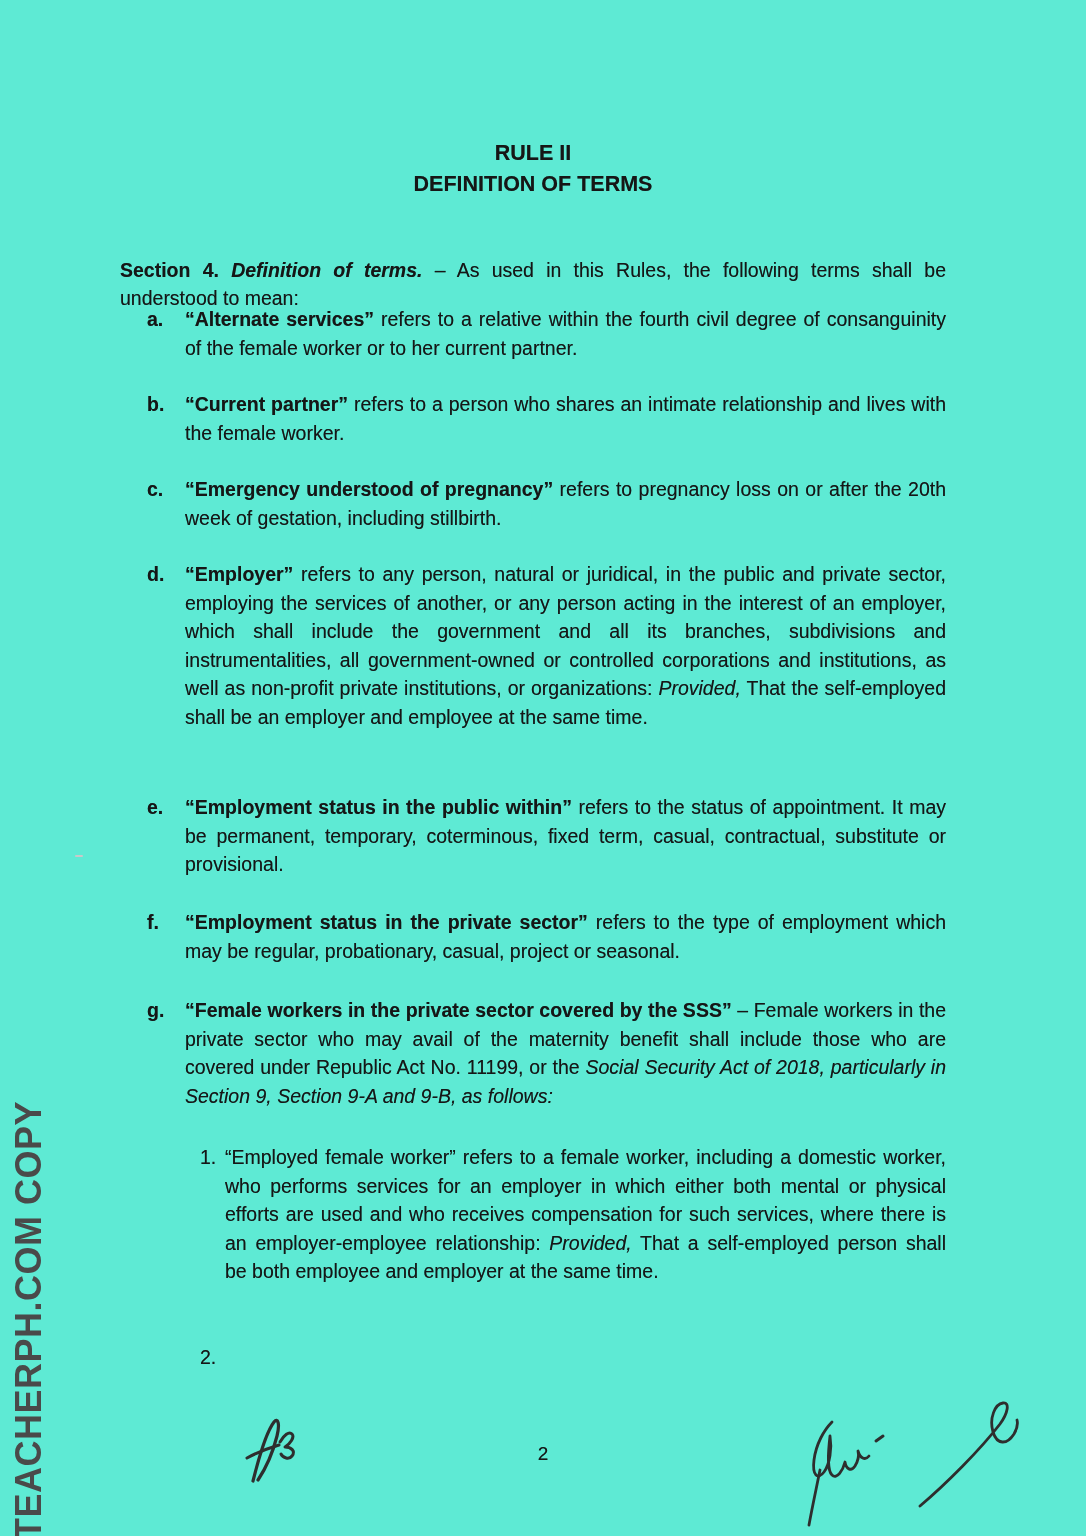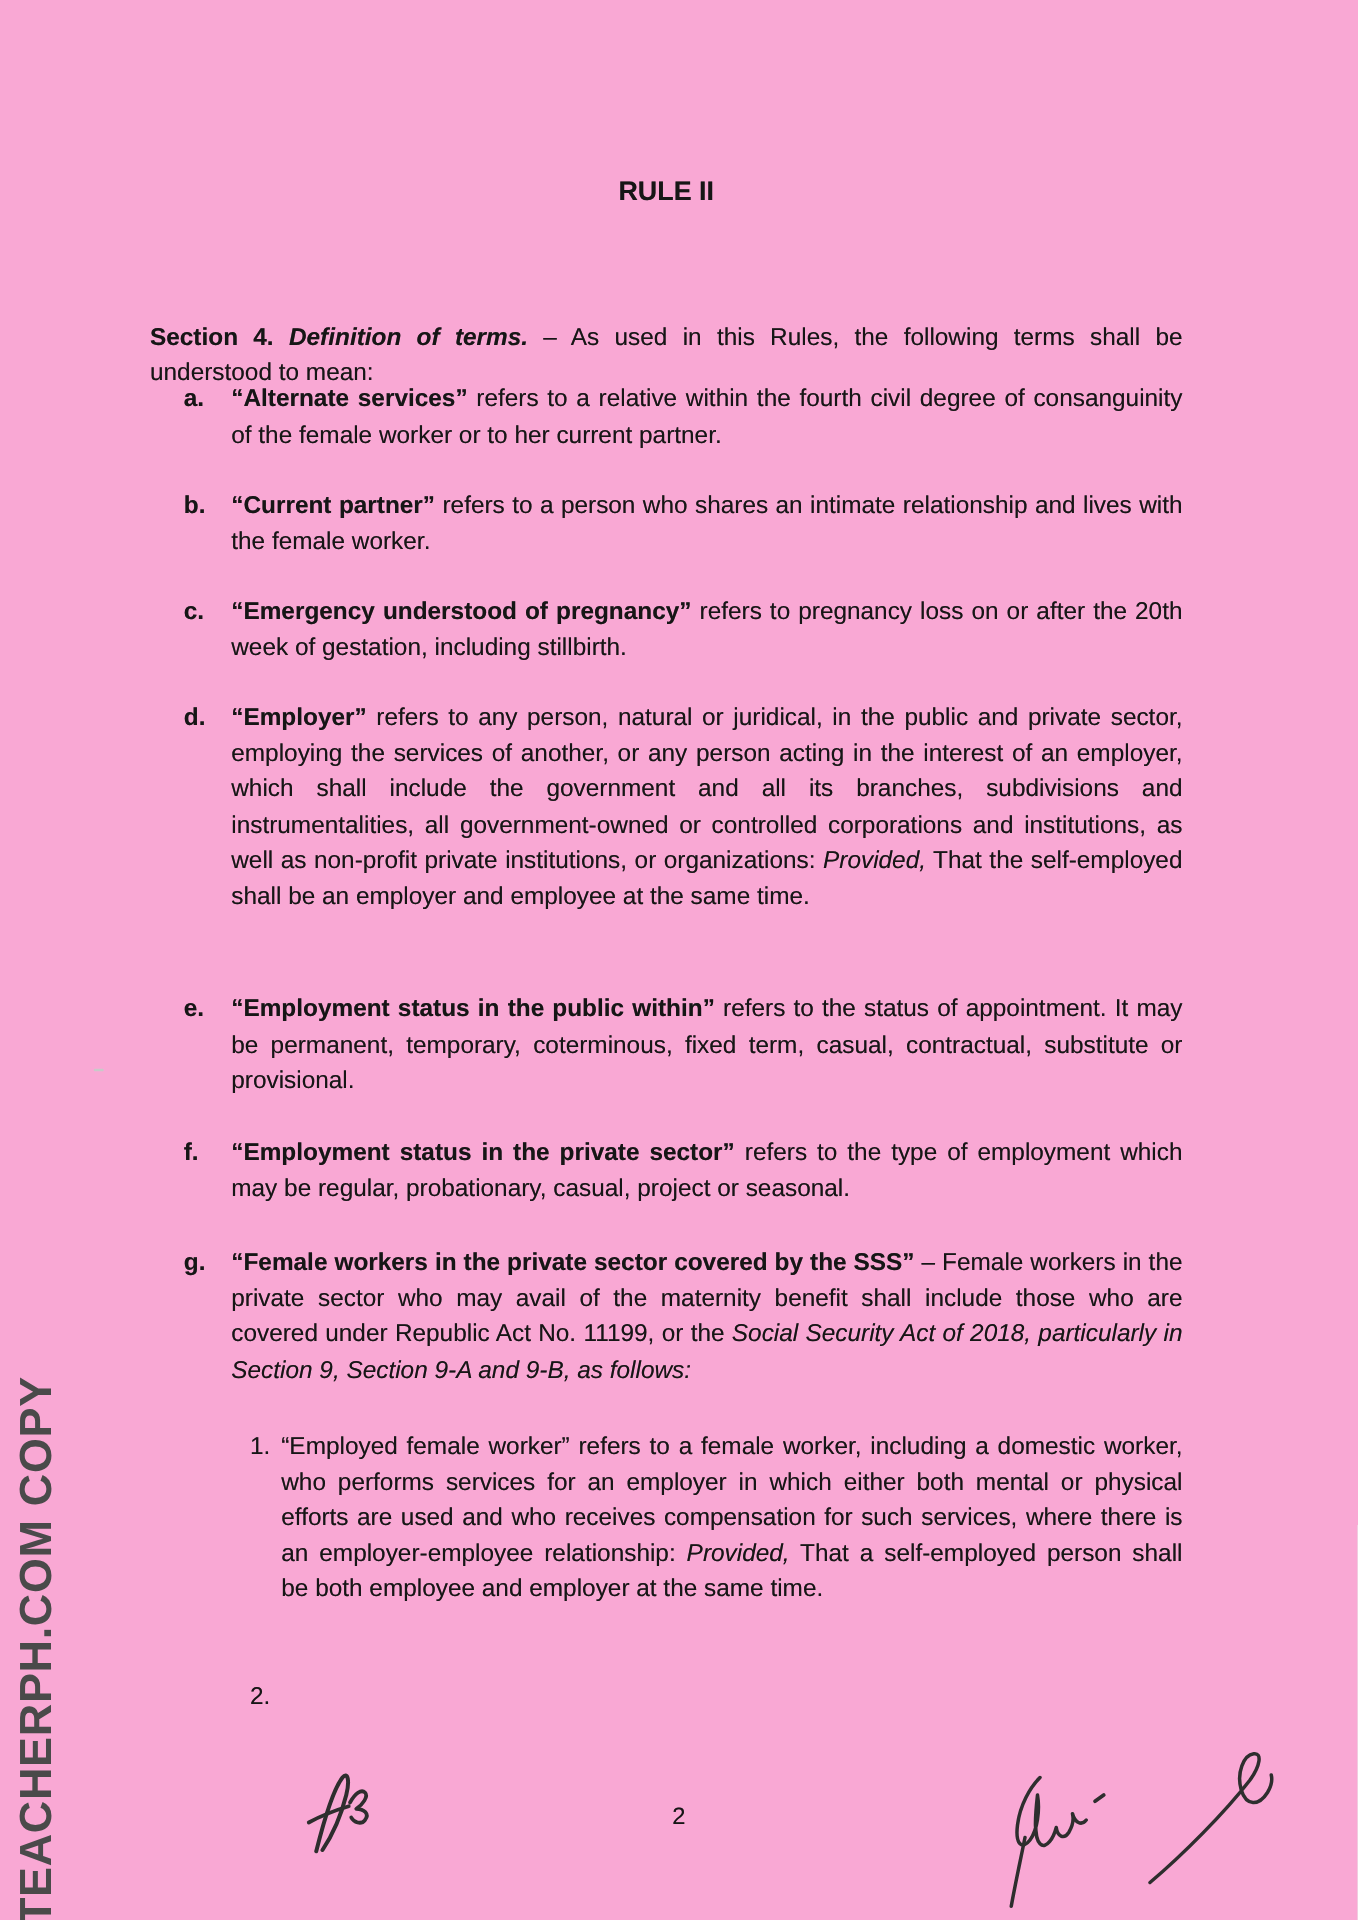--- a/index.html
+++ b/index.html
@@ -1,20 +1,20 @@
 <!DOCTYPE html>
 <html><head>
 <meta charset="utf-8">
 <style>
   html,body{margin:0;padding:0;background:#e9e9e9;}
   .page{
     position:relative;
     width:1086px;height:1536px;
     margin:0 auto;
-    background:#f9a8d4;
+    background:#5eead4;
     font-family:"Liberation Sans", sans-serif;
     color:#161616;
     overflow:hidden;
     text-shadow:0 0 .4px rgba(0,0,0,.45);
   }
   .doc{position:absolute;left:120px;top:0;width:826px;}
   .title{position:absolute;top:138px;left:0;width:100%;text-align:center;
          font-weight:bold;font-size:21.5px;line-height:31px;}
   .intro{position:absolute;top:236px;left:0;width:100%;
          font-size:19.5px;line-height:28.5px;text-align:justify;}
@@ -43,20 +43,21 @@
 </style>
 </head>
 <body>
 
 <div class="page">
 
   <div class="doc">
 
     <div class="title">
       <div>RULE II</div>
+      <div>DEFINITION OF TERMS</div>
     </div>
 
     <p class="intro"><span class="b">Section 4.</span><span> </span><span class="bi">Definition of terms.</span><span> – As used in this Rules, the following terms shall be understood to mean:</span></p>
 
     <div class="def-item" style="top:305px">
       <span class="def-letter">a.</span><span class="b">“Alternate services”</span><span> refers to a relative within the fourth civil degree of consanguinity of the female worker or to her current partner.</span>
     </div>
 
     <div class="def-item" style="top:390px">
       <span class="def-letter">b.</span><span class="b">“Current partner”</span><span> refers to a person who shares an intimate relationship and lives with the female worker.</span>

